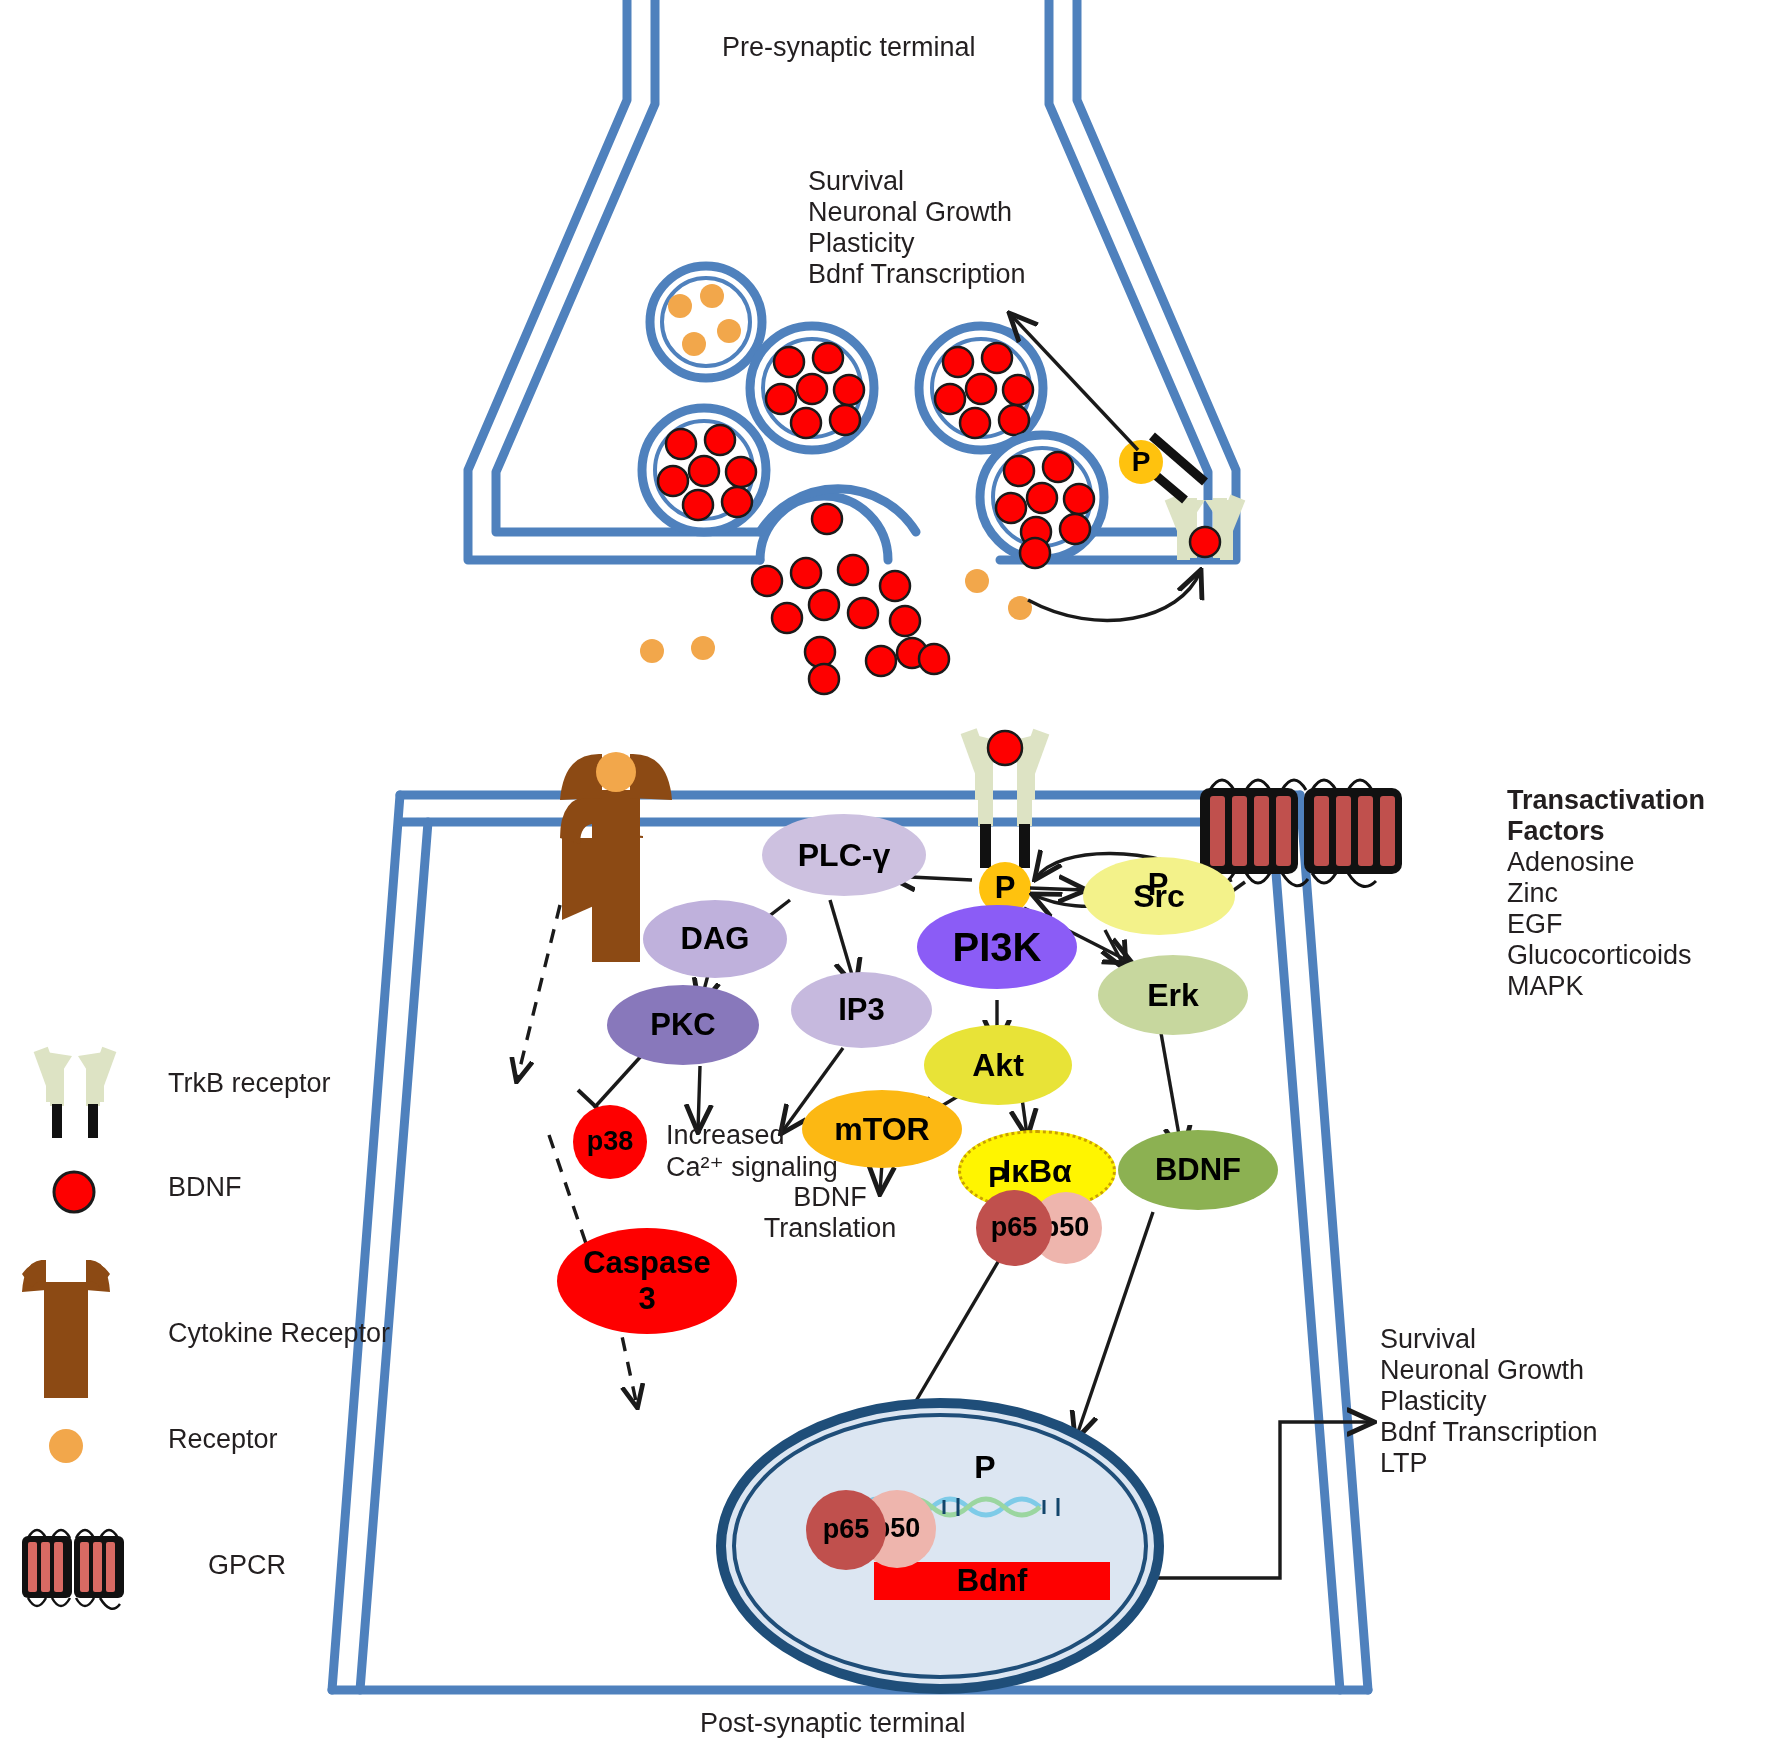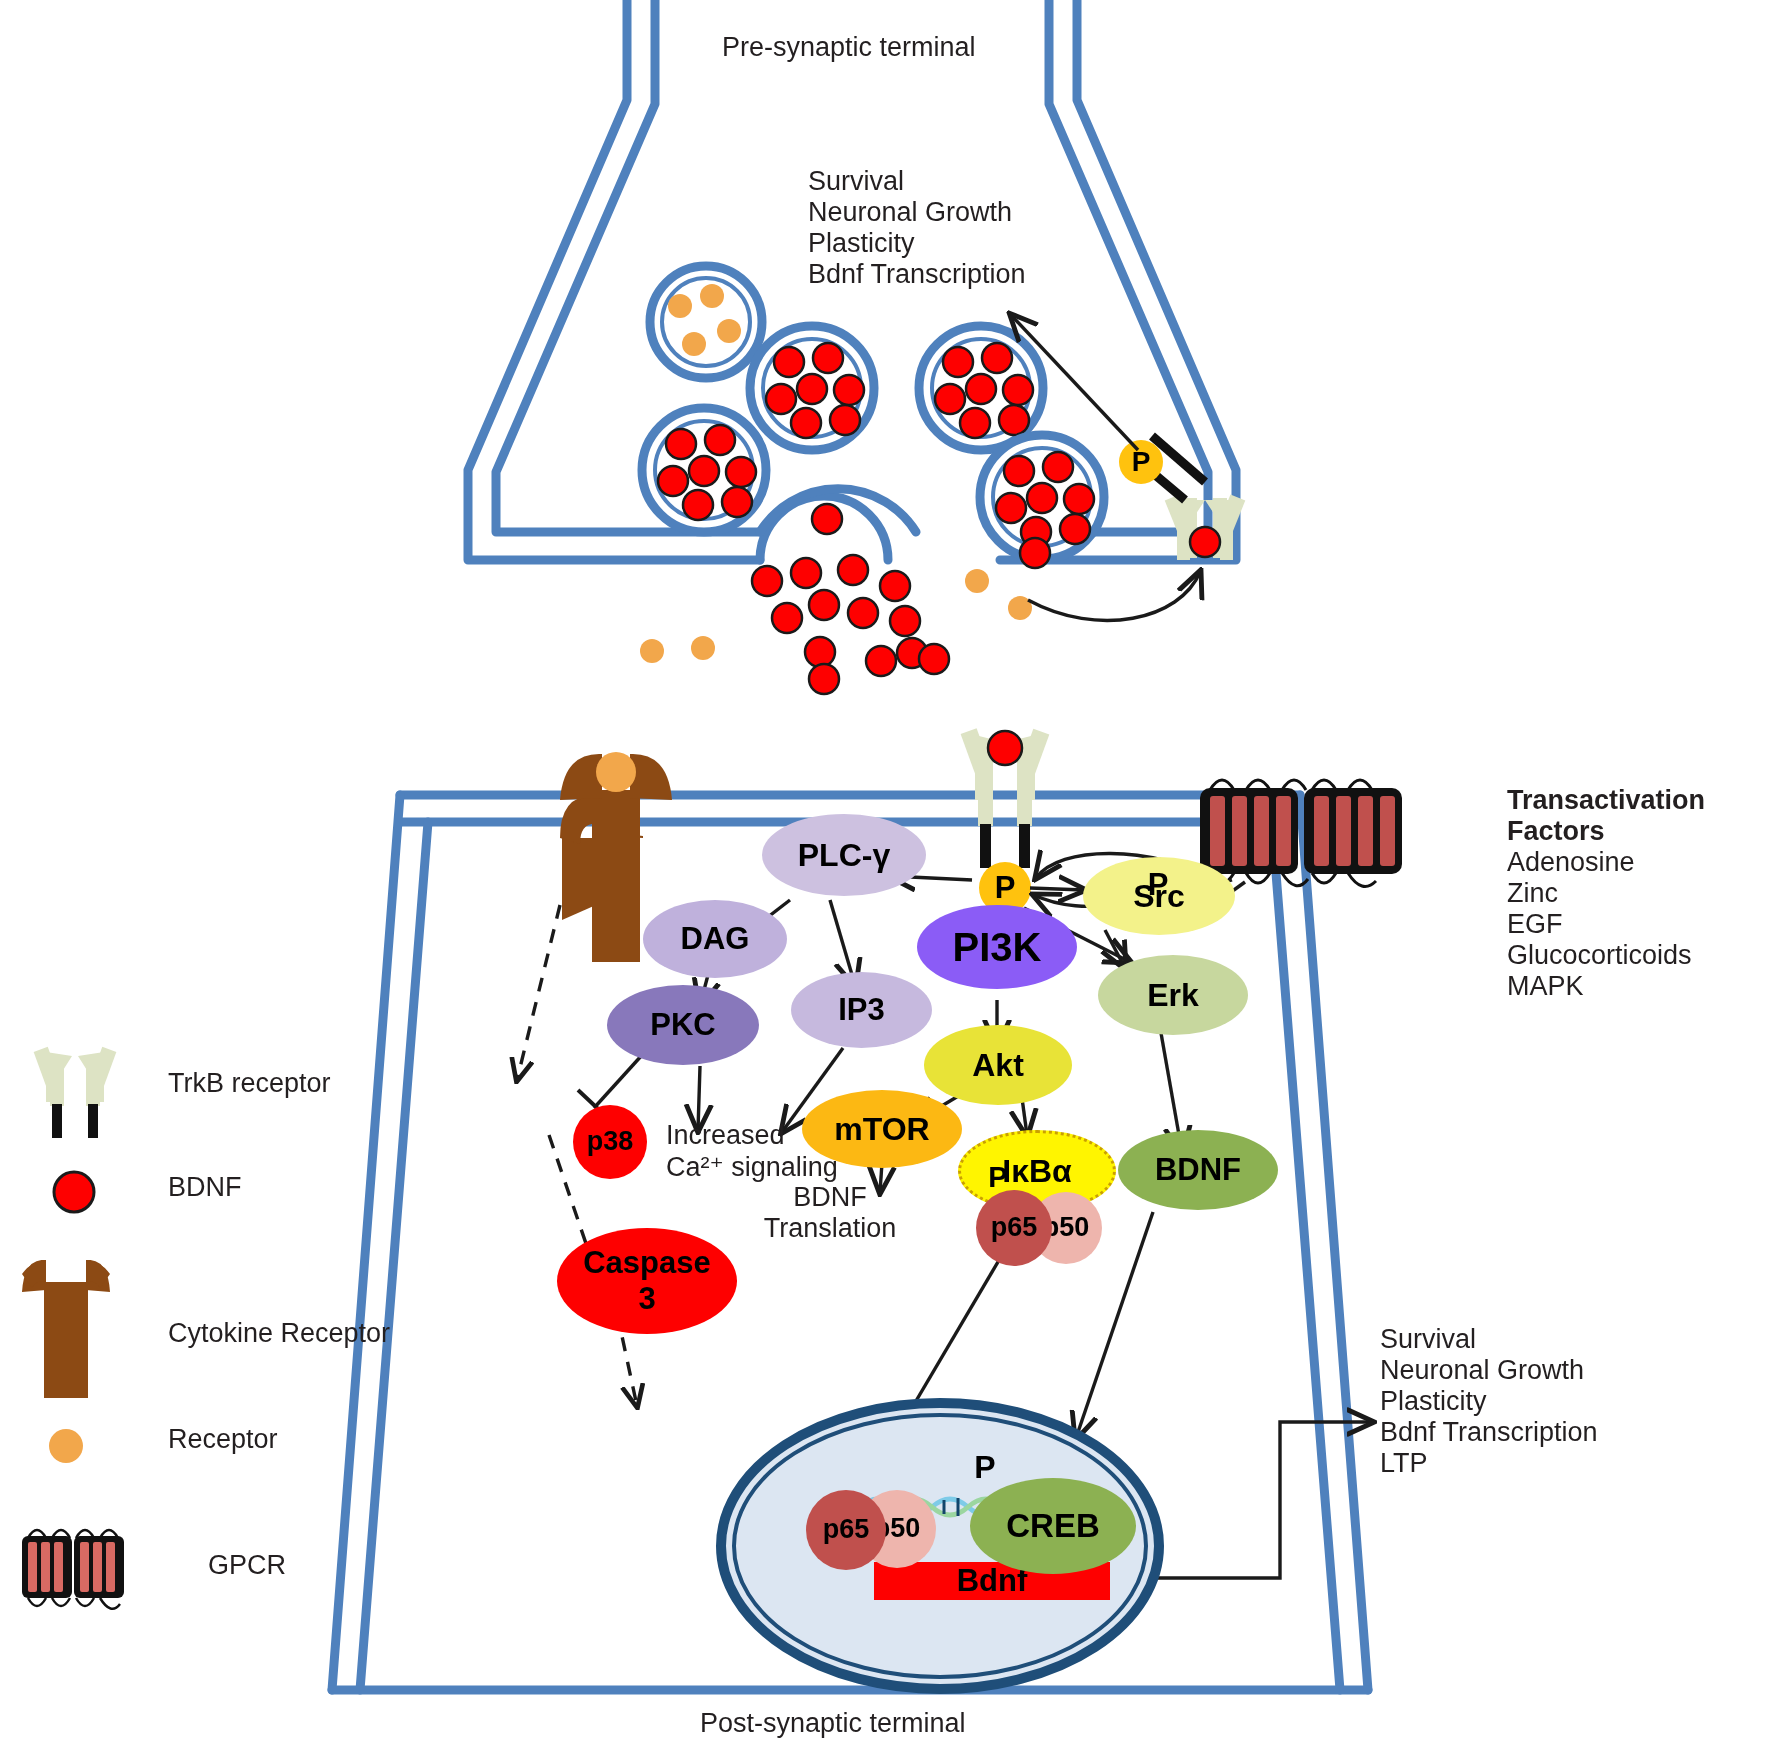--- a/index.html
+++ b/index.html
@@ -384,23 +384,20 @@
   <span class="node-txt">p50</span>
     </div>
 
 <div class="node ell" style="left:806px;top:1490px;width:80px;height:80px;background:#c0504d;font-size:27px;z-index:3;">
   <span class="node-txt">p65</span>
     </div>
 <div class="node ell" style="left:858px;top:1490px;width:78px;height:78px;background:#eeb5ad;font-size:27px;z-index:2;">
   <span class="node-txt">p50</span>
     </div>
 
-<div class="node ell" style="left:970px;top:1478px;width:166px;height:96px;background:#8cb152;font-size:33px;z-index:2;">
-  <span class="node-txt">CREB</span>
-    </div>
 
 <div class="node" style="left:874px;top:1562px;width:236px;height:38px;background:#fe0000;font-size:31px;">
   <span class="node-txt">Bdnf</span>
     </div>
 
 <div class="node" style="left:1119px;top:440px;width:44px;height:44px;font-size:28px;">
   <span class="node-txt">P</span>
     </div>
 <div class="node" style="left:981px;top:864px;width:48px;height:48px;font-size:31px;">
   <span class="node-txt">P</span>

